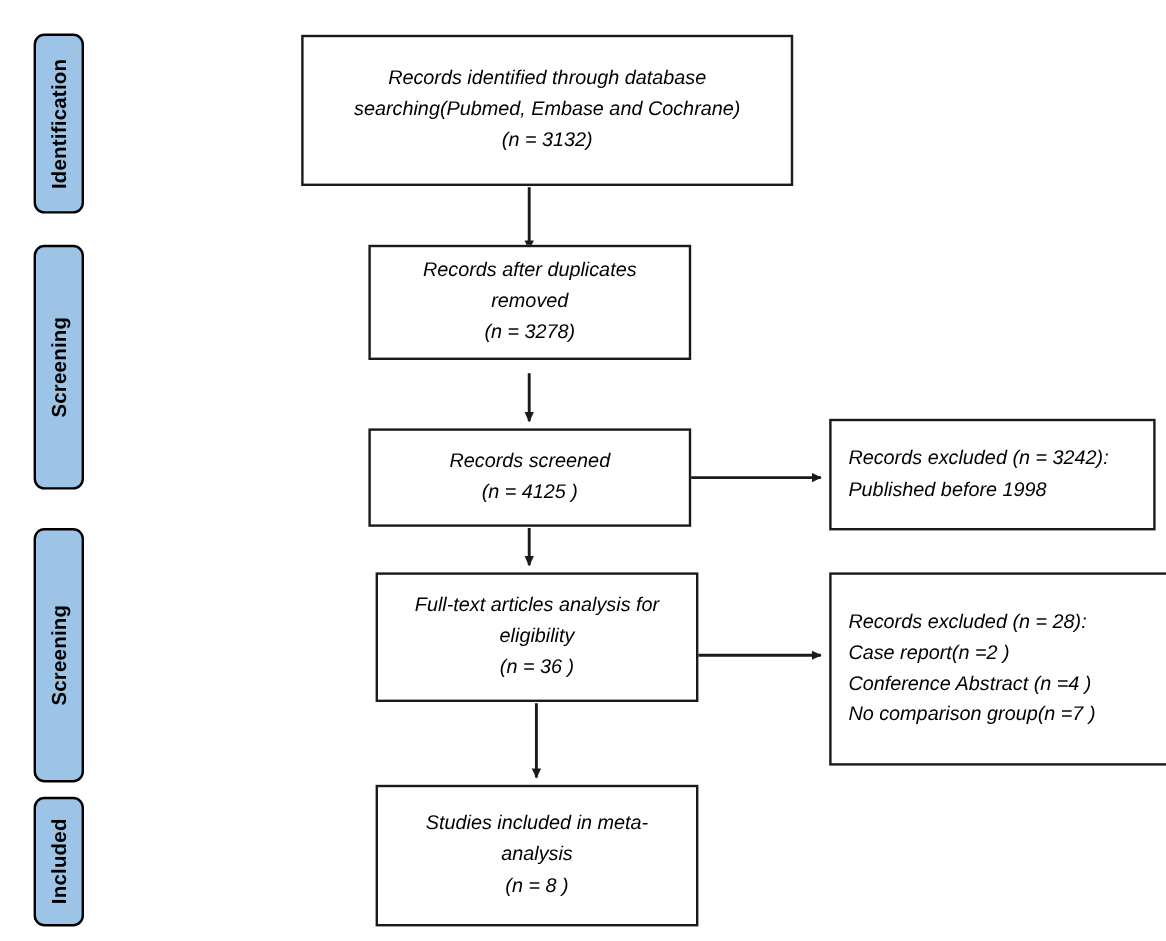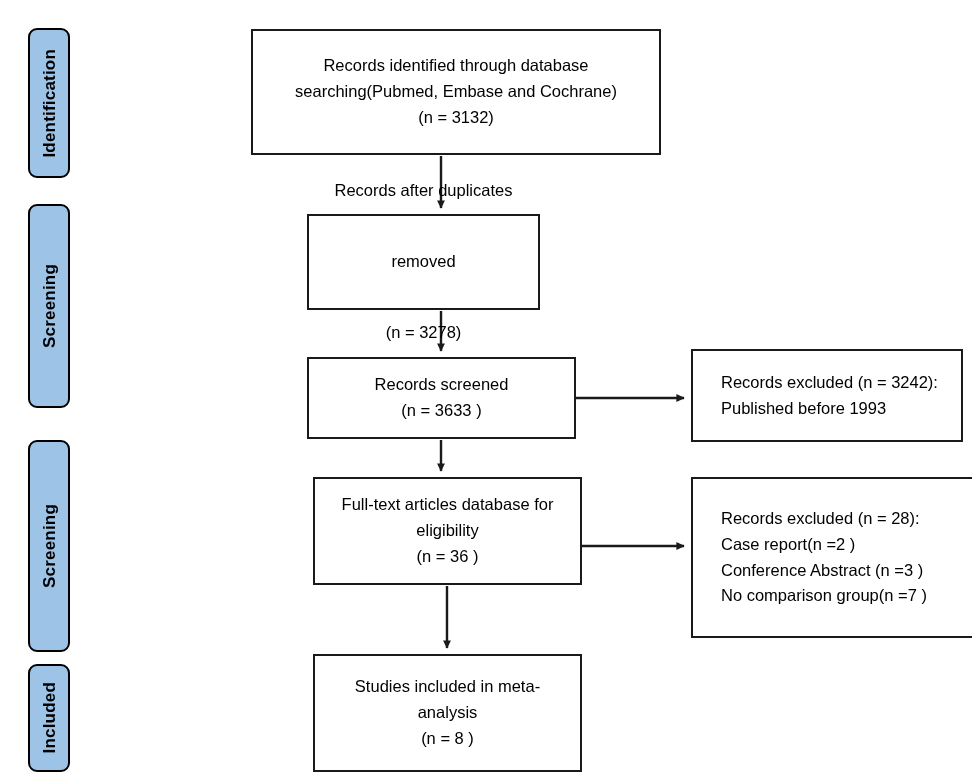--- a/index.html
+++ b/index.html
@@ -61,26 +61,26 @@
     line-height: 1.56;
   }
   .flow-box.center {
     align-items: center;
     text-align: center;
     padding: 4px 12px;
   }
   .flow-box.left {
     align-items: flex-start;
     text-align: right;
-    padding: 6px 0 6px 28px;
+    padding: 6px 0 6px 14px;
   }
-  .flow-box .line { white-space: pre; }
+  .flow-box .line { white-space: pre; font-style: italic; }
 
   #box-identified   { left: 251px; top: 29px;  width: 410px; height: 126px; }
-  #box-duplicates   { left: 307px; top: 214px; width: 233px; height: 96px; gap: 45px;  }
+  #box-duplicates   { left: 307px; top: 204px; width: 269px; height: 96px;  }
   #box-screened     { left: 307px; top: 357px; width: 269px; height: 82px; align-items: center;  }
   #box-fulltext     { left: 313px; top: 477px; width: 269px; height: 108px; }
   #box-included     { left: 313px; top: 654px; width: 269px; height: 118px; }
 
   #box-excluded-screening { left: 691px; top: 349px; width: 272px; height: 93px;  }
   #box-excluded-fulltext  { left: 691px; top: 477px; width: 296px; height: 161px; }
 
   
   #connectors {
     position: absolute;
@@ -139,38 +139,38 @@
   </div>
 
   <div class="flow-box center" id="box-duplicates">
     <div class="line">Records after duplicates</div>
     <div class="line">removed</div>
     <div class="line">(n = 3278)</div>
   </div>
 
   <div class="flow-box center" id="box-screened">
     <div class="line">Records screened</div>
-    <div class="line">(n = 3633 )</div>
+    <div class="line">(n = 4125 )</div>
   </div>
 
   <div class="flow-box left" id="box-excluded-screening">
     <div class="line">Records excluded (n = 3242):</div>
-    <div class="line">Published before 1993</div>
+    <div class="line">Published before 1998</div>
   </div>
 
   <div class="flow-box center" id="box-fulltext">
-    <div class="line">Full-text articles database for</div>
+    <div class="line">Full-text articles analysis for</div>
     <div class="line">eligibility</div>
     <div class="line">(n = 36 )</div>
   </div>
 
   <div class="flow-box left" id="box-excluded-fulltext">
     <div class="line">Records excluded (n = 28):</div>
     <div class="line">Case report(n =2 )</div>
-    <div class="line">Conference Abstract (n =3 )</div>
+    <div class="line">Conference Abstract (n =4 )</div>
     <div class="line">No comparison group(n =7 )</div>
   </div>
 
   <div class="flow-box center" id="box-included">
     <div class="line">Studies included in meta-</div>
     <div class="line">analysis</div>
     <div class="line">(n = 8 )</div>
   </div>
 
 </div>

